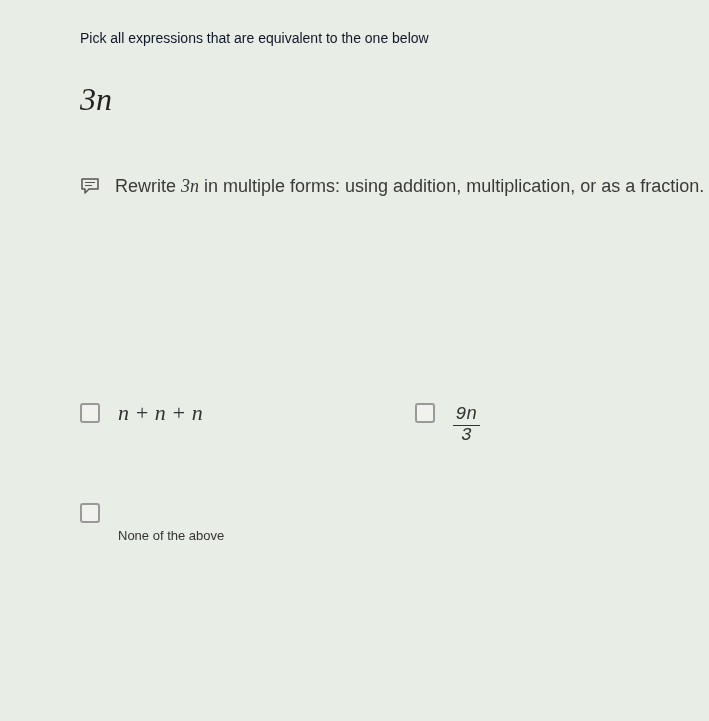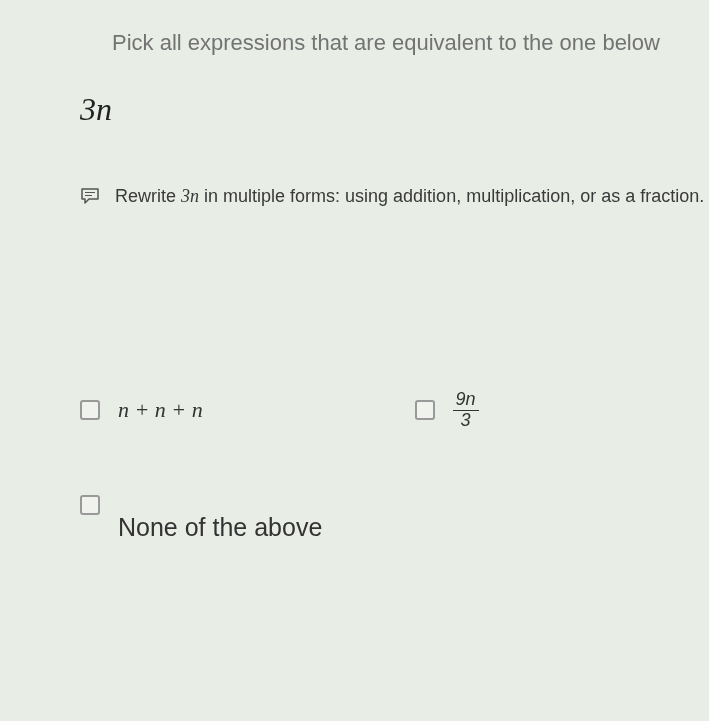--- a/index.html
+++ b/index.html
@@ -9,24 +9,23 @@
     }
     body {
       font-family: -apple-system, BlinkMacSystemFont, 'Segoe UI', Arial, sans-serif;
       background: #e8ede5;
       width: 709px;
       height: 721px;
       padding: 30px 0 30px 80px;
       color: #333;
     }
     .question-text {
-      font-size: 22px;
-      color: #737373;
+      font-size: 14px;
+      color: #0f172a;
       margin-bottom: 35px;
-      margin-left: 32px;
     }
     .expression {
       font-family: 'Times New Roman', serif;
       font-size: 32px;
       font-style: italic;
       color: #222;
       margin-bottom: 55px;
     }
     .hint-row {
       display: flex;
@@ -73,32 +72,33 @@
     }
     .option-label {
       font-family: 'Times New Roman', serif;
       font-size: 22px;
       font-style: italic;
       color: #333;
     }
     .option-label.plain {
       font-family: -apple-system, BlinkMacSystemFont, 'Segoe UI', Arial, sans-serif;
       font-style: normal;
-      font-size: 25px;
+      font-size: 13px;
       margin-top: 44px;
     }
     .fraction {
       display: inline-flex;
       flex-direction: column;
       align-items: center;
-      font-family: Liberation Sans, sans-serif;
+      font-family: Liberation Mono, monospace;
       font-style: italic;
       font-size: 18px;
       line-height: 1.1;
       vertical-align: middle;
+      margin-top: 25px;
     }
     .fraction .num {
       border-bottom: 1.5px solid #333;
       padding: 0 3px;
     }
     .fraction .den {
       padding: 0 3px;
     }
   </style>
 </head>

